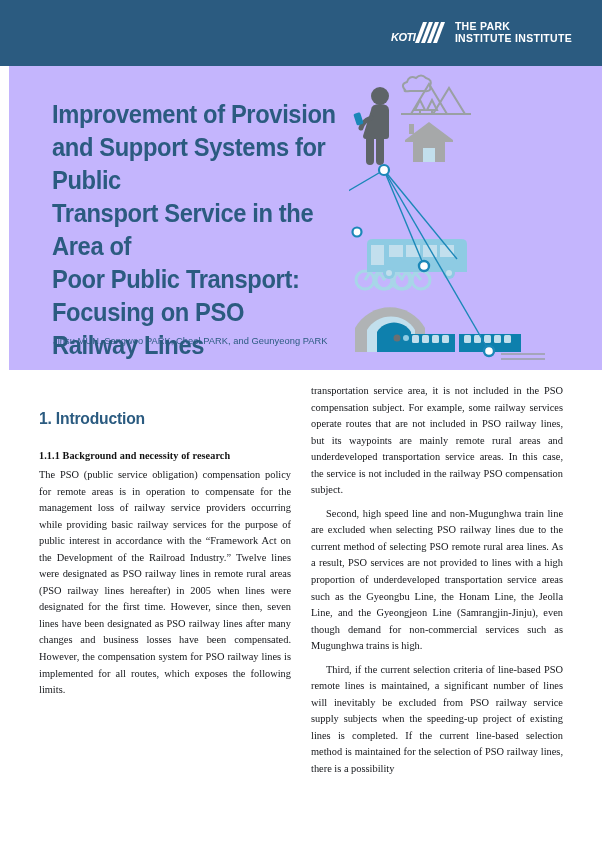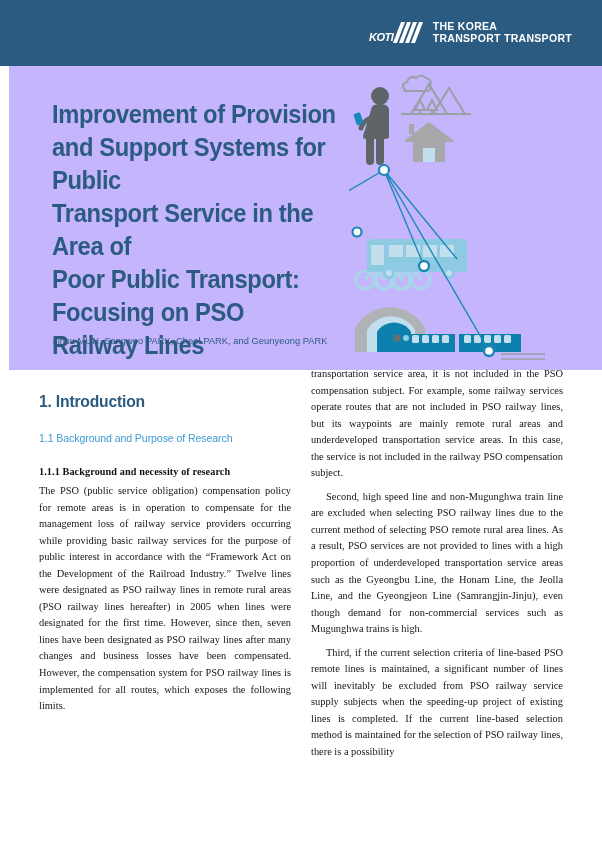--- a/index.html
+++ b/index.html
@@ -93,21 +93,21 @@
   
   .content {
     position: absolute;
     left: 0;
     top: 366px;
     width: 602px;
     height: 486px;
   }
   .col {
     position: absolute;
-    top: 0;
+    top: 17px;
     width: 252px;
   }
   .col-left  { left: 39px; }
   .col-right { left: 311px; }
 
   h1.sec-title {
     margin: 26px 0 0 0;
     font-family: "Liberation Sans", sans-serif;
     font-weight: bold;
     font-size: 16.5px;
@@ -155,22 +155,22 @@
         <g fill="#ffffff">
           <text x="0" y="22" font-family="Liberation Sans, sans-serif" font-size="11" font-weight="bold" font-style="italic" letter-spacing="-0.5">KOTI</text>
           <polygon points="24,24 32,3 36,3 28,24"></polygon>
           <polygon points="30,24 38,3 42,3 34,24"></polygon>
           <polygon points="36,24 44,3 48,3 40,24"></polygon>
           <polygon points="42,24 50,3 54,3 46,24"></polygon>
         </g>
       </svg>
     </span>
     <span class="logo-wordmark">
-      <span>THE KOREA</span><br>
-      <span>TRANSPORT TRANSPORT</span>
+      <span>THE PARK</span><br>
+      <span>INSTITUTE INSTITUTE</span>
     </span>
   </div>
 </div>
 
 <div class="banner">
 
   <div class="cover-art">
     <svg width="262" height="300" viewBox="0 0 262 300" aria-hidden="true">
 
       <g fill="none" stroke="#9aa0a3" stroke-width="2">
@@ -284,21 +284,20 @@
     <span>Railway Lines</span>
   </div>
 
   <div class="cover-authors">Jinsu MUN, Sangwoo PARK, Cheol PARK, and Geunyeong PARK</div>
 </div>
 
 <div class="content">
 
   <div class="col col-left">
     <h1 class="sec-title">1. Introduction</h1>
-    <h2 class="sub-title">1.1 Background and Purpose of Research</h2>
     <h3 class="subsub-title">1.1.1 Background and necessity of research</h3>
     <p class="body-text first">The PSO (public service obligation) compensation policy for remote areas is in operation to compensate for the management loss of railway service providers occurring while providing basic railway services for the purpose of public interest in accordance with the “Framework Act on the Development of the Railroad Industry.” Twelve lines were designated as PSO railway lines in remote rural areas (PSO railway lines hereafter) in 2005 when lines were designated for the first time. However, since then, seven lines have been designated as PSO railway lines after many changes and business losses have been compensated. However, the compensation system for PSO railway lines is implemented for all routes, which exposes the following limits.</p>
   </div>
 
   <div class="col col-right">
     <p class="body-text firstright">transportation service area, it is not included in the PSO compensation subject. For example, some railway services operate routes that are not included in PSO railway lines, but its waypoints are mainly remote rural areas and underdeveloped transportation service areas. In this case, the service is not included in the railway PSO compensation subject.</p>
     <p class="body-text indent">Second, high speed line and non-Mugunghwa train line are excluded when selecting PSO railway lines due to the current method of selecting PSO remote rural area lines. As a result, PSO services are not provided to lines with a high proportion of underdeveloped transportation service areas such as the Gyeongbu Line, the Honam Line, the Jeolla Line, and the Gyeongjeon Line (Samrangjin-Jinju), even though demand for non-commercial services such as Mugunghwa trains is high.</p>
     <p class="body-text indent">Third, if the current selection criteria of line-based PSO remote lines is maintained, a significant number of lines will inevitably be excluded from PSO railway service supply subjects when the speeding-up project of existing lines is completed. If the current line-based selection method is maintained for the selection of PSO railway lines, there is a possibility</p>
   </div>
 

